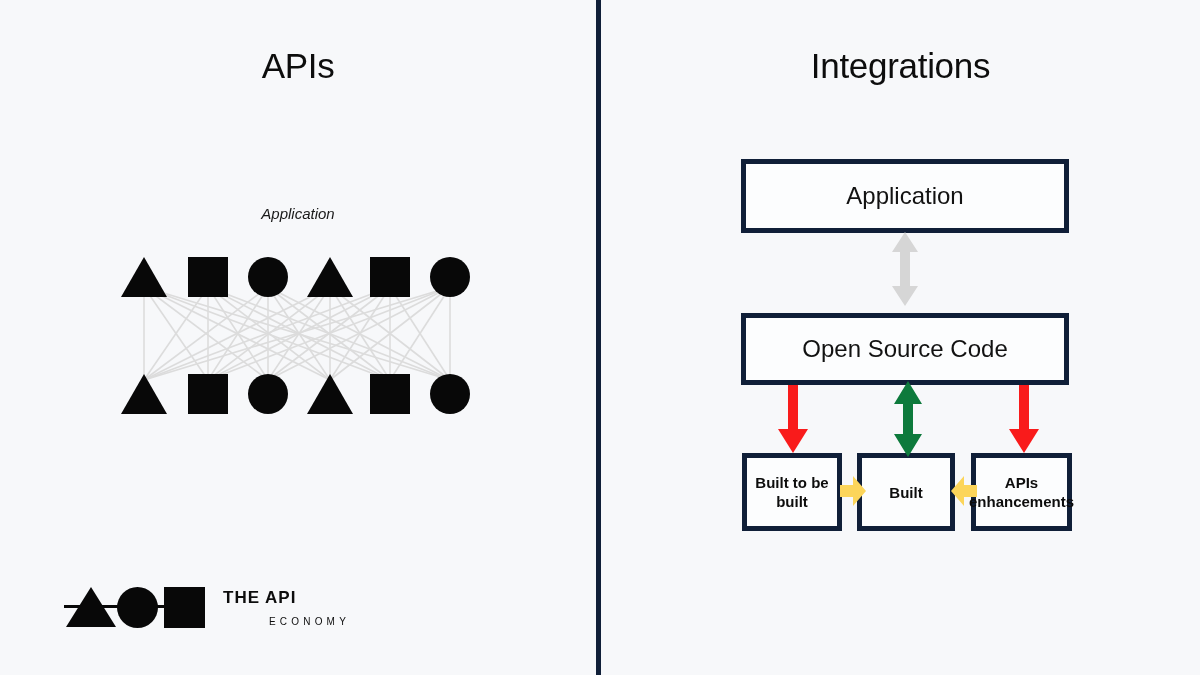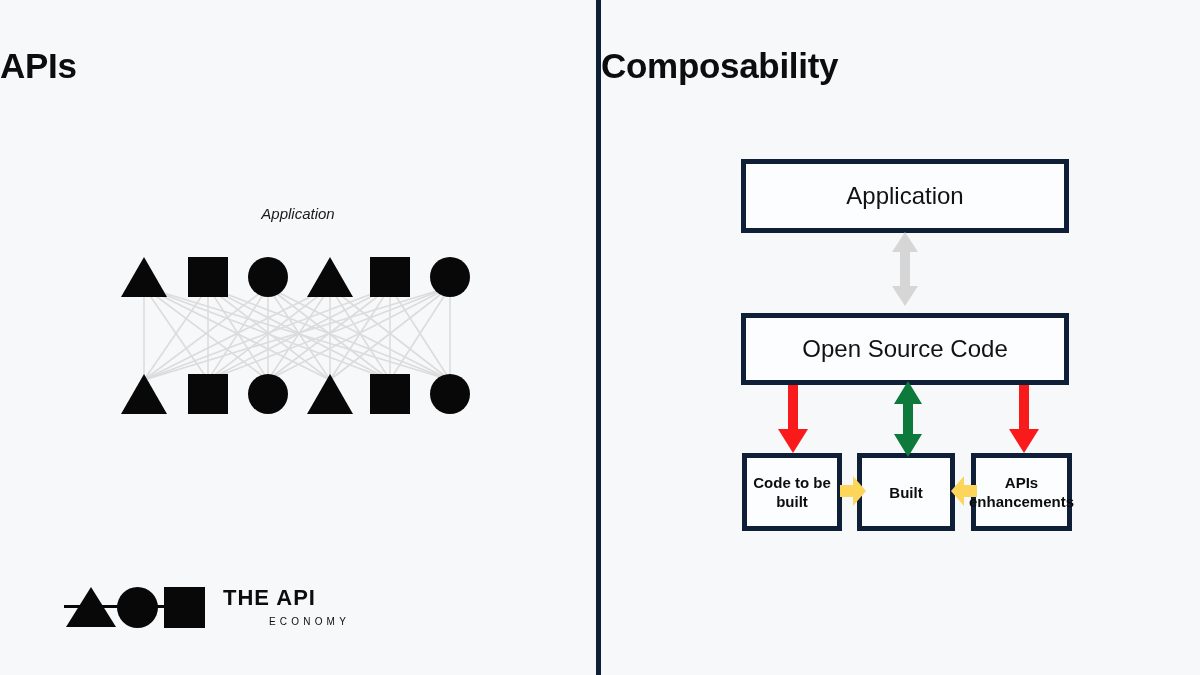--- a/index.html
+++ b/index.html
@@ -39,22 +39,23 @@
     top: 0;
     height: 675px;
   }
   .panel-left  { left: 0px;   width: 596px; }
   .panel-right { left: 601px; width: 599px; }
 
   .panel-title {
     position: absolute;
     left: 0;
     width: 100%;
+    text-align: center;
     font-size: 35px;
-    font-weight: bold;
+    font-weight: normal;
     letter-spacing: -0.3px;
     color: #0d0d0d;
   }
   .panel-title.left-title  { top: 46px; }
   .panel-title.right-title { top: 46px; }
 
   
   .mesh-label {
     position: absolute;
     width: 100%;
@@ -137,21 +138,21 @@
     width: 41px; height: 41px;
     background: #080808;
   }
   .logo-text {
     position: absolute;
     left: 163px;
     top: 9px;
     width: 170px;
   }
   .logo-title {
-    font-size: 22px;
+    font-size: 17px;
     font-weight: bold;
     letter-spacing: 1px;
     color: #0d0d0d;
     line-height: 28px;
   }
   .logo-sub {
     font-size: 10px;
     font-weight: normal;
     letter-spacing: 4.2px;
     color: #0d0d0d;
@@ -287,28 +288,28 @@
       <div class="logo-text">
         <div class="logo-title">THE API</div>
         <div class="logo-sub">ECONOMY</div>
       </div>
     </div>
   </div>
 
   <div class="divider"></div>
 
   <div class="panel panel-right">
-    <div class="panel-title right-title">Composability</div>
+    <div class="panel-title right-title">Integrations</div>
   </div>
 
   <div class="cbox big cbox-app">Application</div>
 
   <div class="cbox big cbox-osc">Open Source Code</div>
 
-  <div class="cbox small cbox-nb">Code to be built</div>
+  <div class="cbox small cbox-nb">Built to be built</div>
 
   <div class="cbox small cbox-bu">Built</div>
 
   <div class="cbox small cbox-ne">APIs enhancements</div>
 
   <svg class="arrow-svg arr-gray" width="40" height="78" viewBox="0 0 40 78">
     <path d="M20 2 L33 22 L25 22 L25 56 L33 56 L20 76 L7 56 L15 56 L15 22 L7 22 Z" fill="#d6d6d6"></path>
   </svg>
 
   <svg class="arrow-svg arr-red1" width="36" height="70" viewBox="0 0 36 70">

